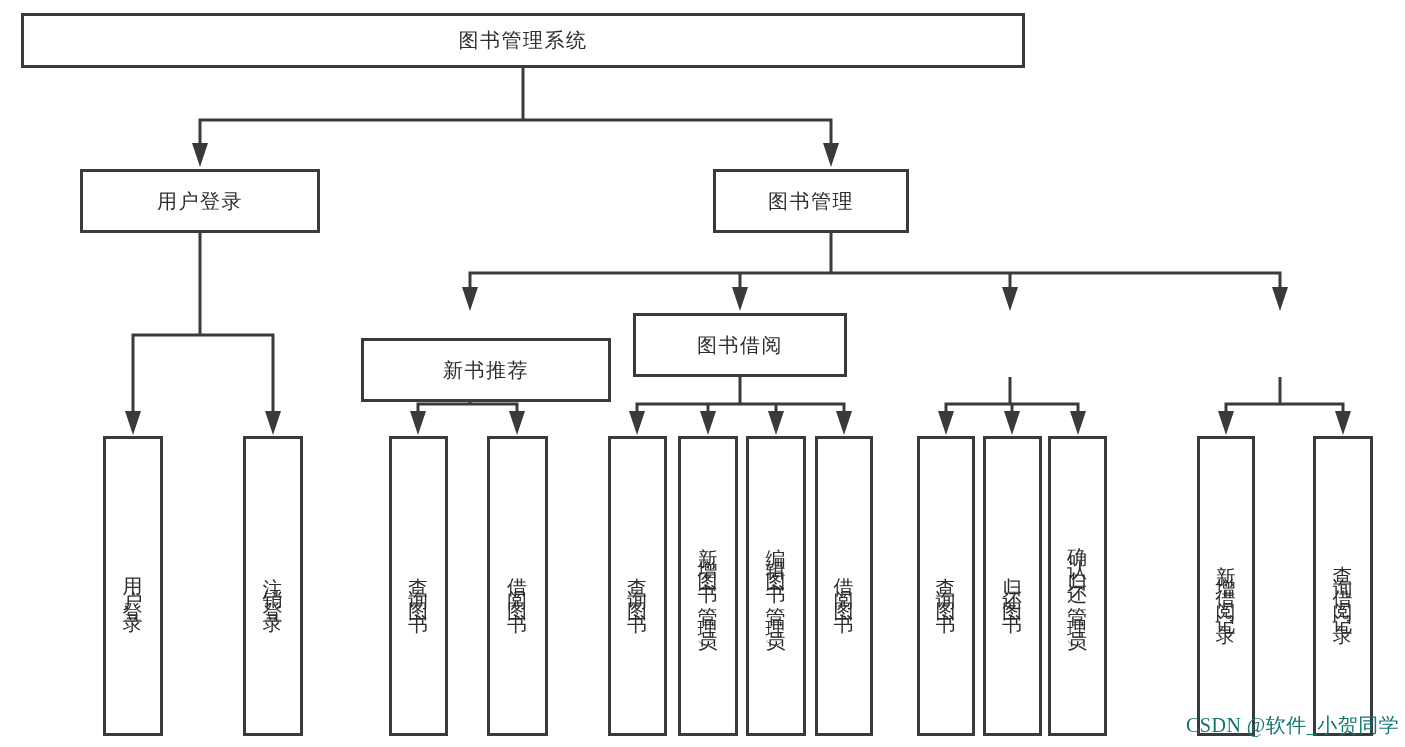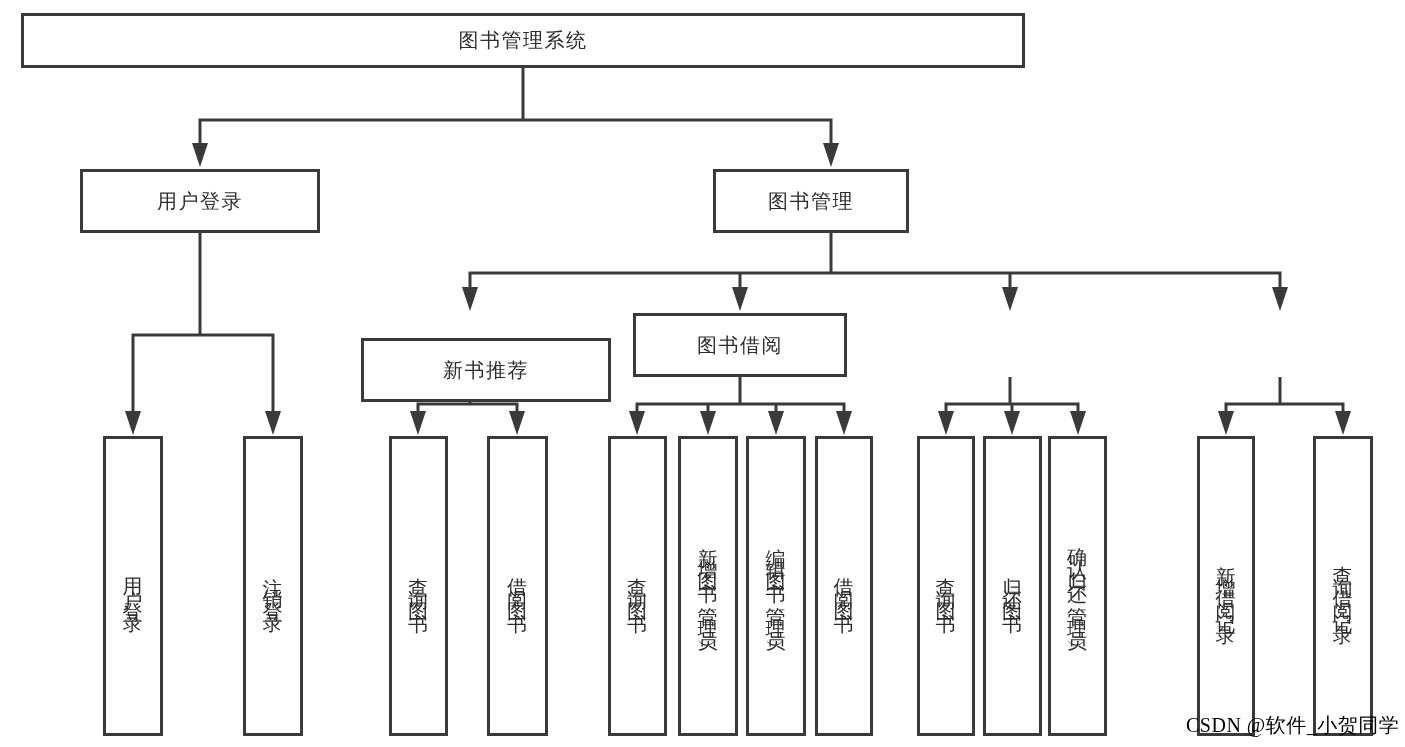--- a/index.html
+++ b/index.html
@@ -37,21 +37,21 @@
   .connectors{
     position:absolute;
     left:0;top:0;
     width:1405px;height:747px;
     z-index:1;
   }
   .watermark{
     position:absolute;
     left:1186px;top:712px;
     font-size:20px;
-    color:#000000;
+    color:#0f766e;
     letter-spacing:0.5px;
     white-space:nowrap;
     z-index:3;
   }
 </style>
 </head>
 <body>
 
 <div class="canvas">
 

